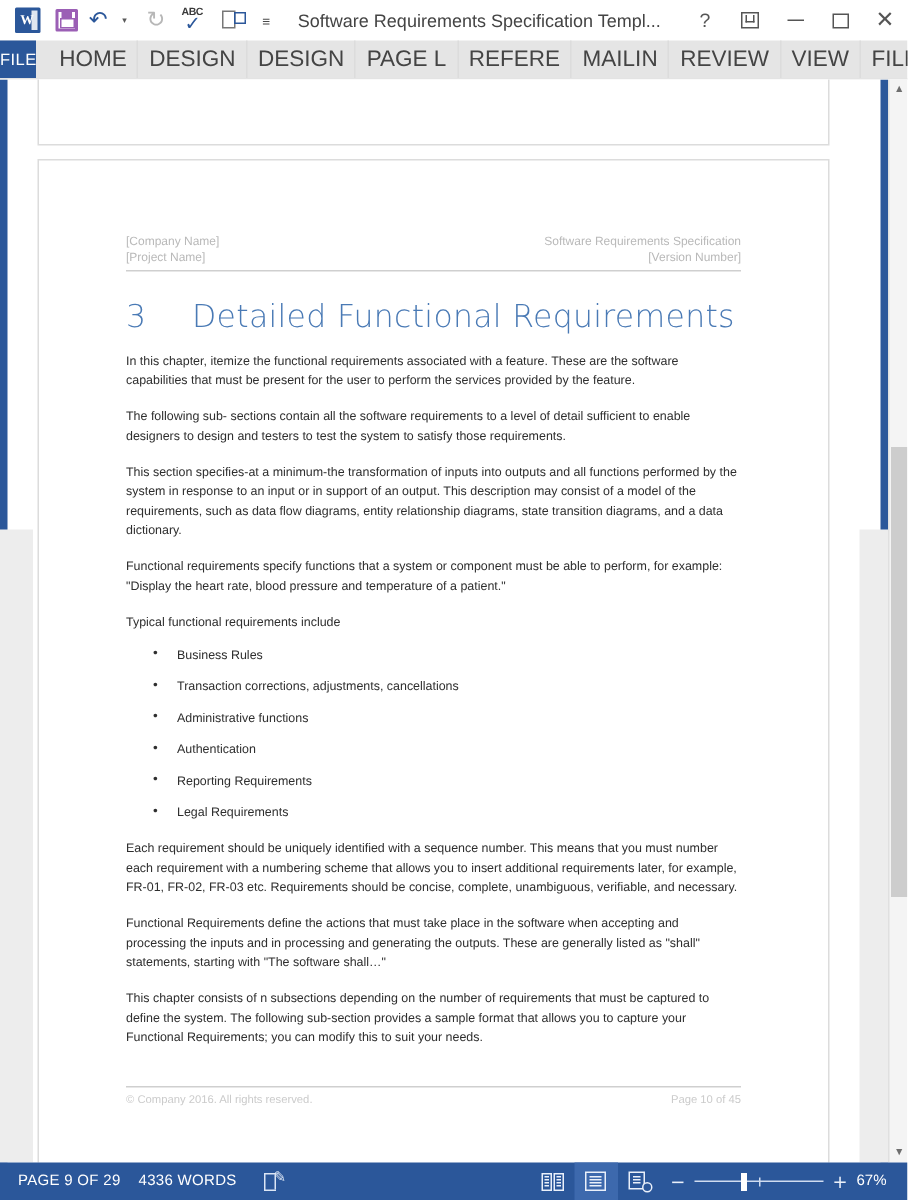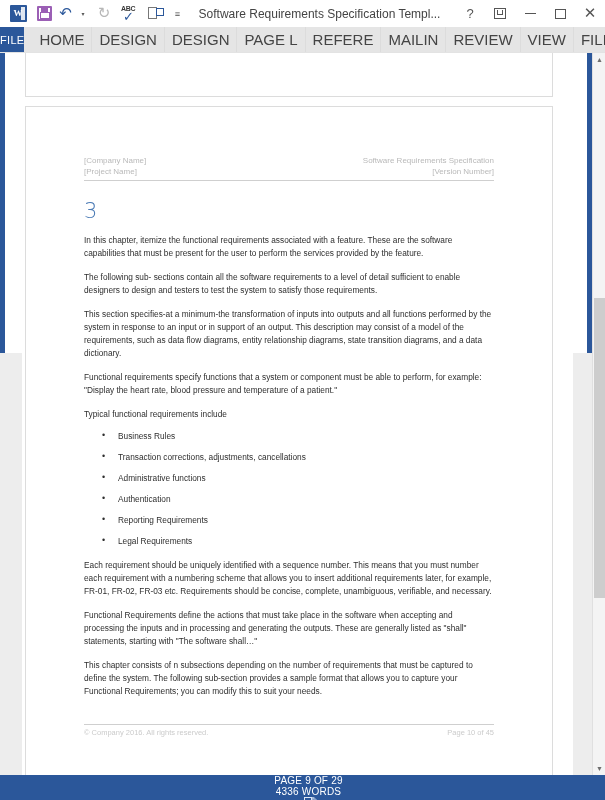--- a/index.html
+++ b/index.html
@@ -154,21 +154,21 @@
   .vthumb { position: absolute; left: 1px; top: 245px; width: 11px; height: 300px; background: #cdcdcd; }
   .vscroll .arr { position:absolute; left:0; width:13px; height:13px; display:flex; align-items:center; justify-content:center; font-size:7px; color:#6e6e6e;}
   .vscroll .arr.up { top:0; } .vscroll .arr.dn { bottom:0; }
   .rightrail { position:absolute; right:13px; top:0; width:5px; height:722px; background:#2b579a; }
   .rightgrey { position:absolute; right:13px; top:300px; width:19px; height:422px; background:#ededed;}
 
   
   .statusbar {
     position: absolute; bottom: 0; left: 0; width: 605px; height: 25px;
     background: #2b579a; color: #fff;
-    display: flex; align-items: center; font-size: 10px; flex-direction: column;
+    display: flex; align-items: center; font-size: 10px;
   }
   .sb-item { padding: 0 0 0 12px; white-space: nowrap; letter-spacing: .2px; }
   .sb-proof { margin-left: 18px; display:flex; align-items:center; }
   .proof-ic { position: relative; width: 15px; height: 12px; }
   .proof-ic .bk { position:absolute; left:0; top:0; width:8px; height:12px; border:1.2px solid #dce6f5; border-right:none;}
   .proof-ic .bk:before{content:""; position:absolute; right:0; top:0; bottom:0; width:1.2px; background:#dce6f5;}
   .proof-ic .pen { position:absolute; right:0; top:-1px; font-size:10px; color:#dce6f5; line-height:1;}
   .sb-views { margin-left: auto; display: flex; align-items: center; gap: 0px; }
   .vbtn { width: 29px; height: 25px; display: flex; align-items: center; justify-content: center; }
   .vbtn.active { background: #3d69ad; }
@@ -289,20 +289,21 @@
             </div>
             <div class="line">
               <span>[Project Name]</span>
               <span>[Version Number]</span>
             </div>
             <div class="hdr-rule"></div>
           </div>
 
           <div class="h1">
             <span class="num">3</span>
+            <span>Detailed Functional Requirements</span>
           </div>
 
           <p class="body">In this chapter, itemize the functional requirements associated with a feature. These are the software capabilities that must be present for the user to perform the services provided by the feature.</p>
           <p class="body">The following sub- sections contain all the software requirements to a level of detail sufficient to enable designers to design and testers to test the system to satisfy those requirements.</p>
           <p class="body">This section specifies-at a minimum-the transformation of inputs into outputs and all functions performed by the system in response to an input or in support of an output. This description may consist of a model of the requirements, such as data flow diagrams, entity relationship diagrams, state transition diagrams, and a data dictionary.</p>
           <p class="body">Functional requirements specify functions that a system or component must be able to perform, for example: "Display the heart rate, blood pressure and temperature of a patient."</p>
 
           <p class="body">Typical functional requirements include</p>
           <ul class="bullets">
             <li>Business Rules</li>

